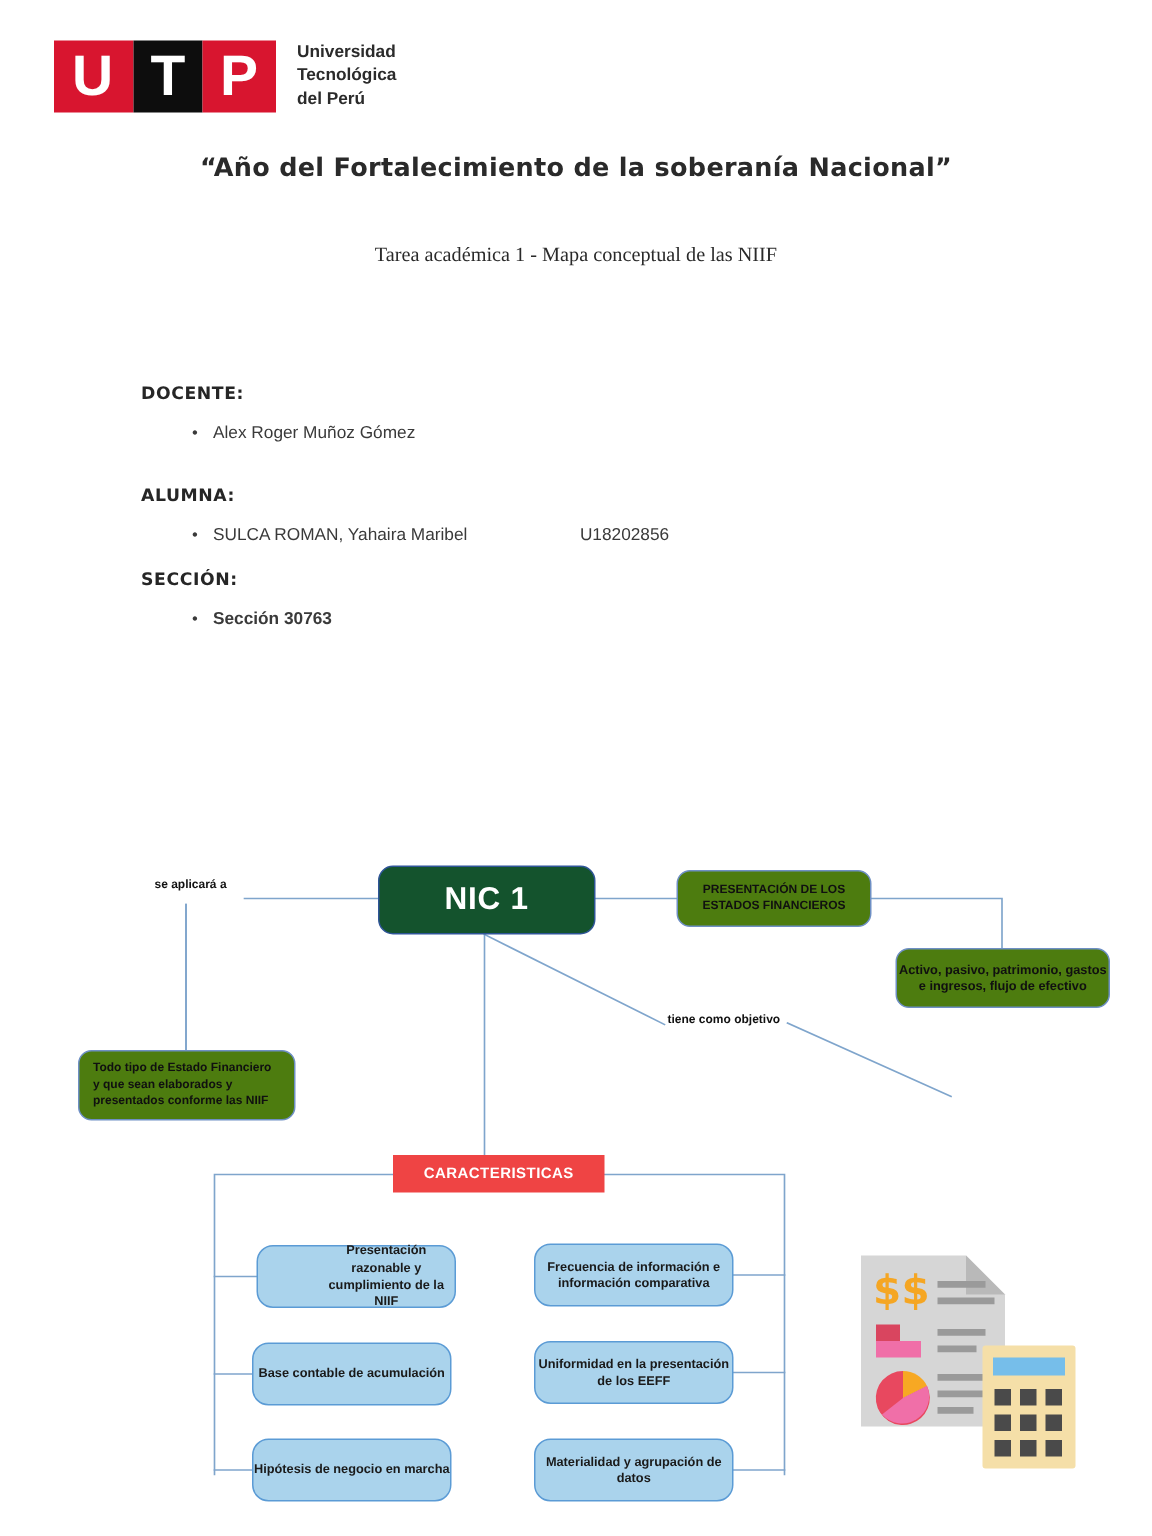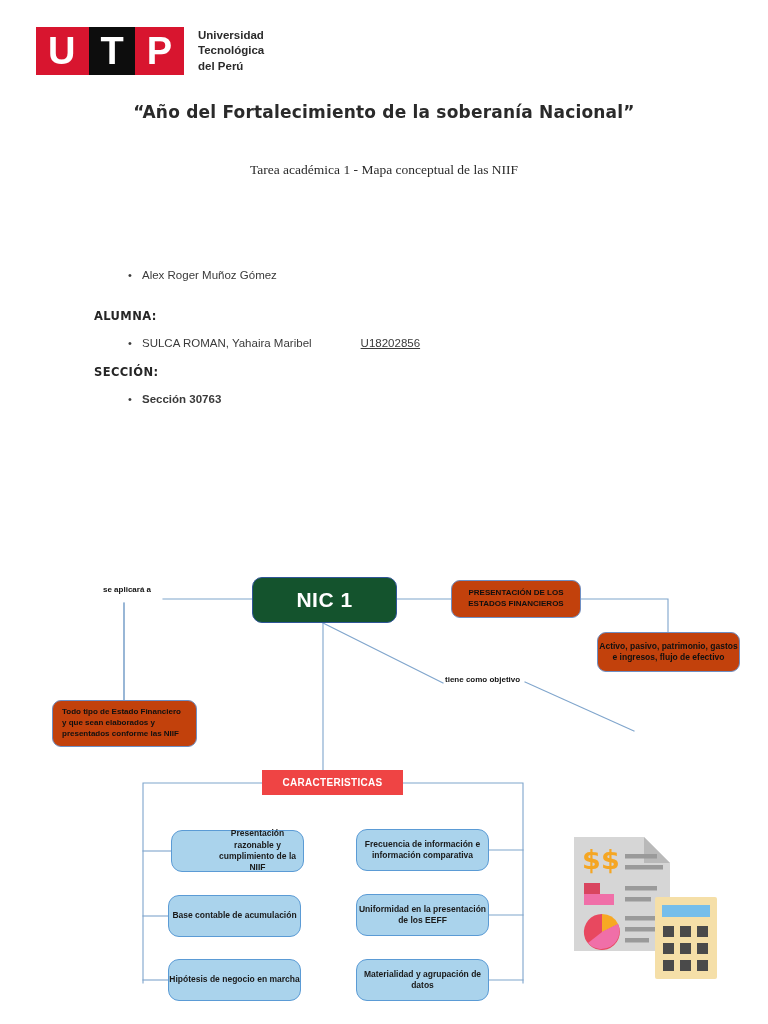--- a/index.html
+++ b/index.html
@@ -117,23 +117,22 @@
   }
   .info-item .bullet {
     width: 14px;
     flex: 0 0 14px;
     font-size: 11px;
     line-height: 1;
     color: #3a3a3a;
   }
   .info-item .txt { white-space: nowrap; }
   .info-item .code {
-    margin-left: 49px;
+    margin-left: 75px;
     white-space: nowrap;
-    text-decoration: underline;
   }
   .info-item.bold .txt { font-weight: bold; }
 
   .g-docente { margin-bottom: 28px; }
   .g-alumna  { margin-bottom: 16px; }
 
   
   .map {
     position: absolute;
     left: 0;
@@ -168,21 +167,21 @@
     border: 1.4px solid #2F5597;
     border-radius: 10px;
     color: #ffffff;
     font-size: 21px;
     font-weight: bold;
     letter-spacing: 0.5px;
   }
 
   
   .peri {
-    background: #c2410c;
+    background: #4d7c0f;
     border: 1.2px solid #6E8FC4;
     border-radius: 9px;
     color: #101010;
     font-size: 8px;
     font-weight: bold;
   }
   .node-presentacion {
     left: 451px; top: 25px;
     width: 130px; height: 38px;
   }
@@ -274,20 +273,21 @@
 Tecnológica
 del Perú</div>
   </div>
 
   <div class="doc-title">“Año del Fortalecimiento de la soberanía Nacional”</div>
   <div class="doc-subtitle">Tarea académica 1 - Mapa conceptual de las NIIF</div>
 
   <div class="info">
 
     <div class="info-group g-docente">
+      <div class="info-label">DOCENTE:</div>
       <ul class="info-list">
         <li class="info-item">
           <span class="bullet">•</span>
           <span class="txt">Alex Roger Muñoz Gómez</span>
         </li>
       </ul>
     </div>
 
     <div class="info-group g-alumna">
       <div class="info-label">ALUMNA:</div>

